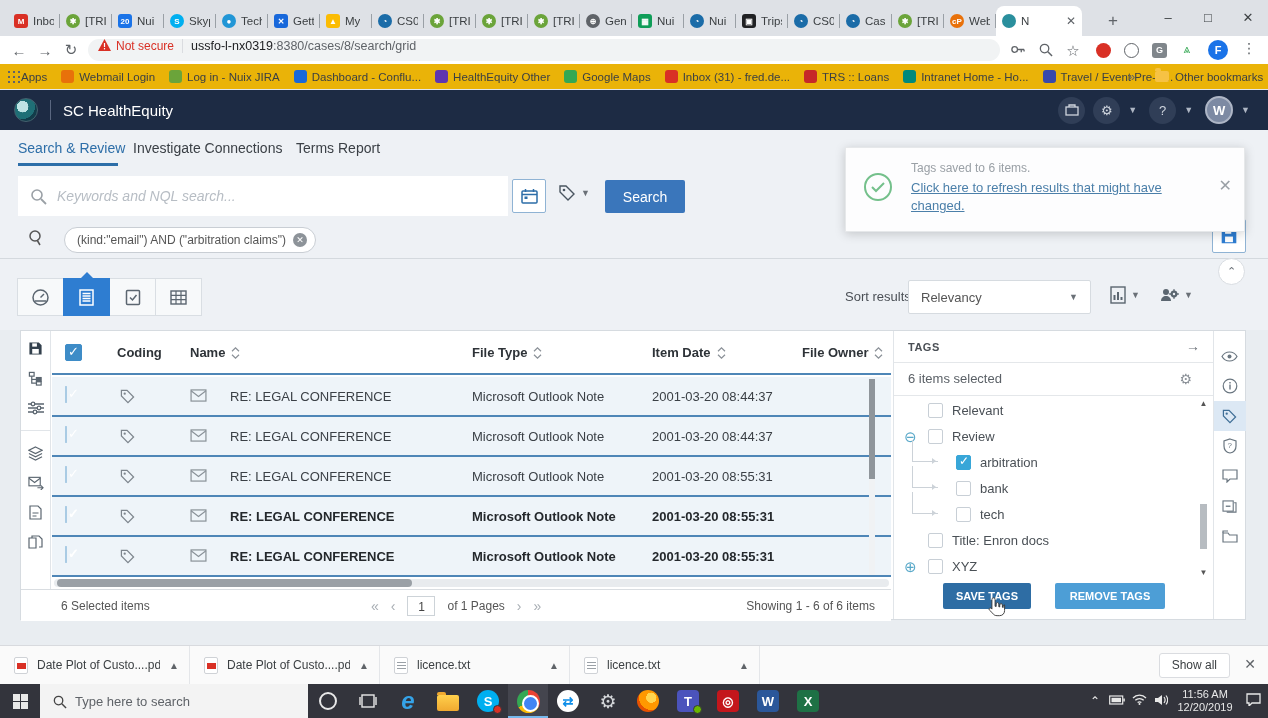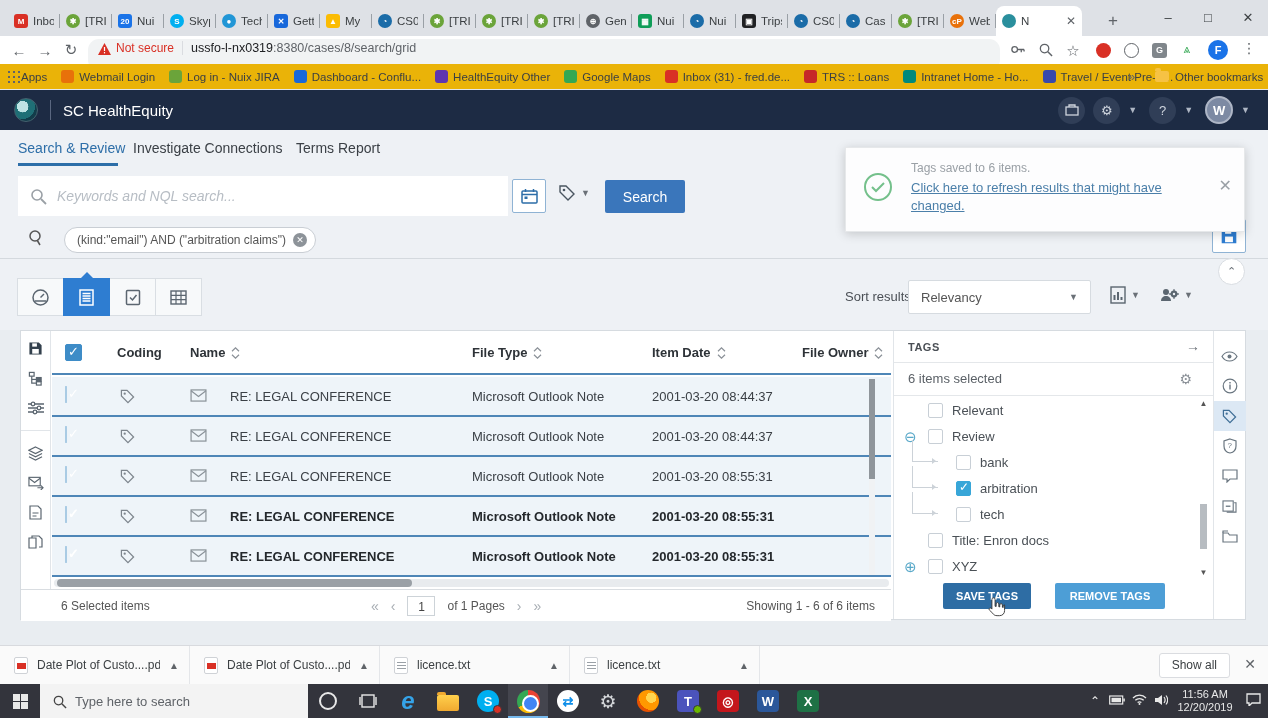--- a/index.html
+++ b/index.html
@@ -16,21 +16,21 @@
   .fav.round{border-radius:50%}
   .tlabel{font-size:11.5px;color:#3c4043;white-space:nowrap;overflow:hidden}
   .tclose{margin-left:auto;color:#5f6368;font-size:12px}
   .newtab{position:absolute;left:1100px;top:8px;width:26px;height:26px;text-align:center;line-height:26px;font-size:17px;color:#5f6368;cursor:pointer}
   .winctl{position:absolute;right:0;top:0;height:36px;display:flex}
   .winctl span{width:40px;height:36px;text-align:center;line-height:36px;font-size:13px;color:#3c4043;cursor:pointer}
 
   .addrbar{position:absolute;left:0;top:36px;width:1268px;height:28px;background:#fff;display:flex;align-items:center}
   .navic{width:26px;text-align:center;font-size:15px;color:#5f6368;cursor:pointer}
   .navic:first-child{margin-left:6px}
-  .urlbox{position:absolute;left:88px;top:3px;width:912px;height:22px;border-radius:11px;background:#f1f3f4;display:flex;align-items:flex-end;padding:16px 10px;cursor:text}
+  .urlbox{position:absolute;left:88px;top:3px;width:912px;height:22px;border-radius:11px;background:#f1f3f4;display:flex;align-items:flex-start;padding:0 10px;cursor:text}
   .notsec{color:#d93025;font-size:12px;margin:0 8px 0 5px}
   .urlsep{width:1px;height:14px;background:#dadce0;margin-right:8px}
   .host{color:#202124;font-size:12.5px}
   .path{color:#5f6368;font-size:12.5px}
   .addric{position:absolute;top:6px;width:18px;height:18px;text-align:center;color:#5f6368;cursor:pointer}
   .extdot{position:absolute;top:7px;width:15px;height:15px;border-radius:50%;cursor:pointer}
   .gbox{position:absolute;top:7px;width:15px;height:15px;border-radius:3px;background:#80868b;color:#fff;font-size:9px;font-weight:bold;text-align:center;line-height:15px;cursor:pointer}
   .avatarF{position:absolute;left:1208px;top:4px;width:20px;height:20px;border-radius:50%;background:#1a73e8;color:#fff;font-size:11px;font-weight:bold;text-align:center;line-height:20px;cursor:pointer}
   .kebab{position:absolute;left:1242px;top:4px;font-size:14px;color:#5f6368;letter-spacing:0;cursor:pointer}
 
@@ -672,27 +672,27 @@
             <span class="tagcb" style="margin-left: 34px;"></span>
             <span class="taglabel">Relevant</span>
           </div>
           <div class="tagitem">
             <span class="exp">⊖</span>
             <span class="tagcb" style="margin-left: 34px;"></span>
             <span class="taglabel">Review</span>
           </div>
           <div class="tagitem">
             <span class="conn"></span>
-            <span class="tagcb" style="margin-left: 62px;"></span>
-            <span class="taglabel">bank</span>
+            <span class="tagcb checked" style="margin-left: 62px;"></span>
+            <span class="taglabel">arbitration</span>
           </div>
           <div class="tagitem">
             <span class="conn"></span>
-            <span class="tagcb checked" style="margin-left: 62px;"></span>
-            <span class="taglabel">arbitration</span>
+            <span class="tagcb" style="margin-left: 62px;"></span>
+            <span class="taglabel">bank</span>
           </div>
           <div class="tagitem">
             <span class="conn"></span>
             <span class="tagcb" style="margin-left: 62px;"></span>
             <span class="taglabel">tech</span>
           </div>
           <div class="tagitem">
             <span class="tagcb" style="margin-left: 34px;"></span>
             <span class="taglabel">Title: Enron docs</span>
           </div>

